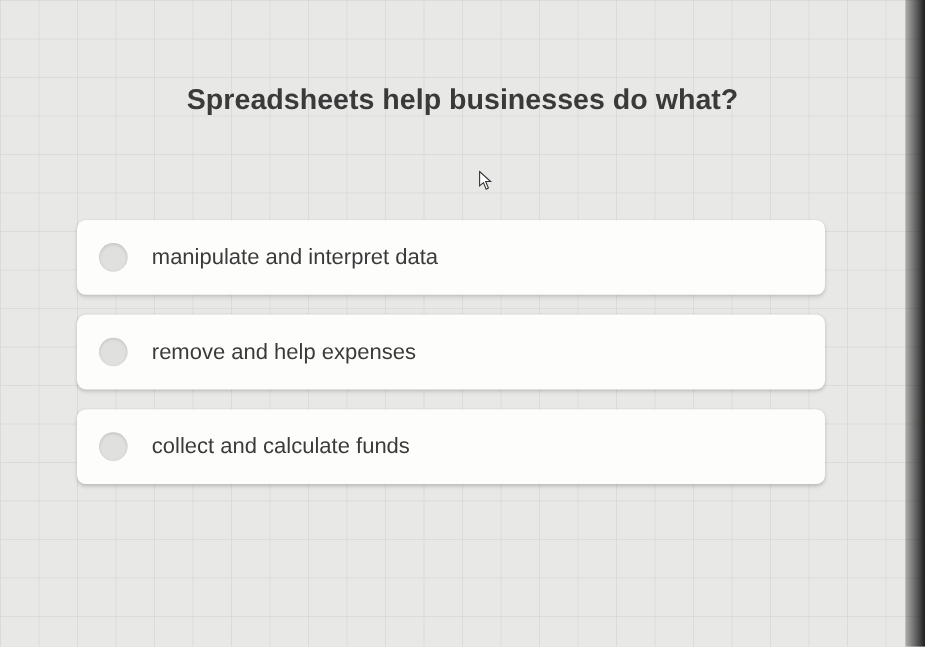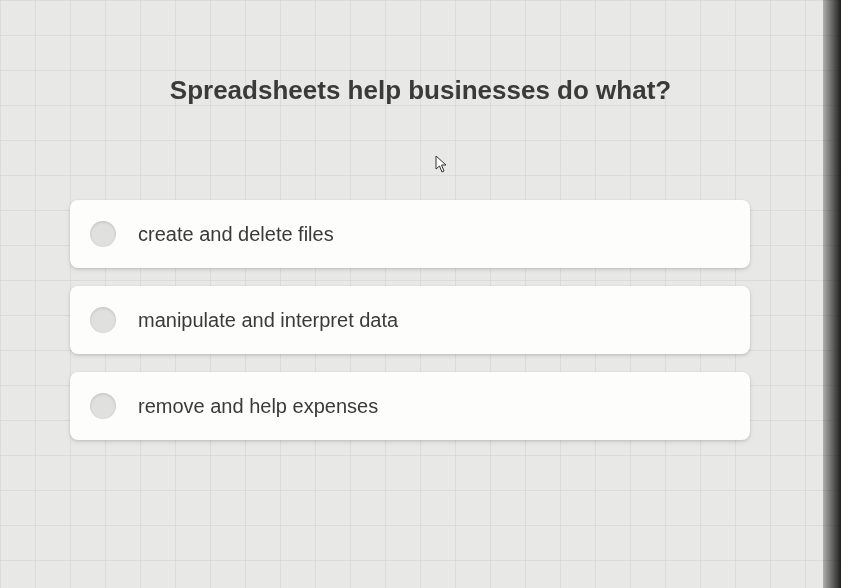--- a/index.html
+++ b/index.html
@@ -89,25 +89,25 @@
 
 <div class="cursor">
   <svg viewBox="0 0 14 18">
     <path d="M1,1 L1,14 L4.5,11 L7,17 L9,16 L6.5,10 L11,10 Z" fill="#ffffff" stroke="#333333" stroke-width="1"></path>
   </svg>
 </div>
 
 <div class="options-container">
   <div class="option">
     <div class="option-radio"></div>
-    <div class="option-label">create and delete files</div>
-  </div>
-  <div class="option">
-    <div class="option-radio"></div>
     <div class="option-label">manipulate and interpret data</div>
   </div>
   <div class="option">
     <div class="option-radio"></div>
     <div class="option-label">remove and help expenses</div>
   </div>
+  <div class="option">
+    <div class="option-radio"></div>
+    <div class="option-label">collect and calculate funds</div>
+  </div>
 </div>
 
 <div class="dark-edge"></div>
 
 </body></html>

